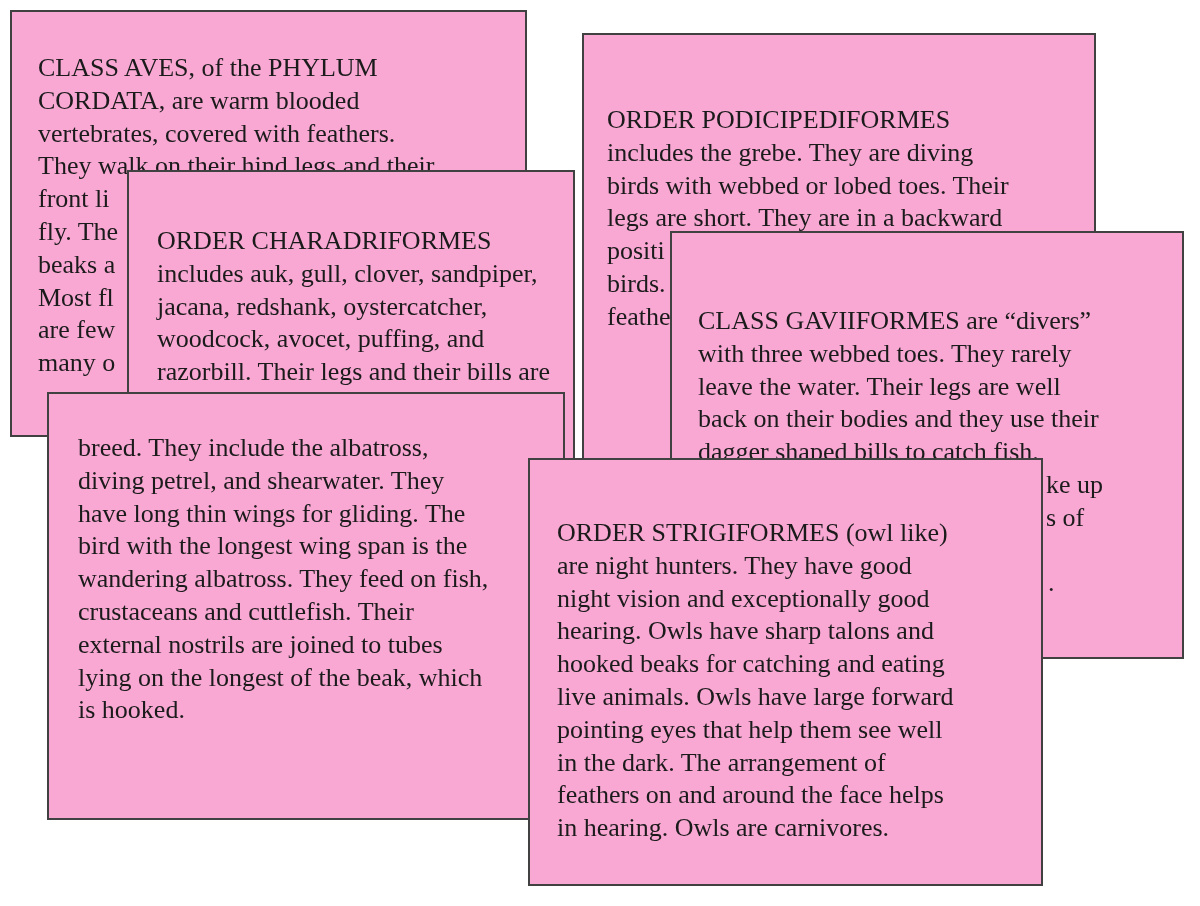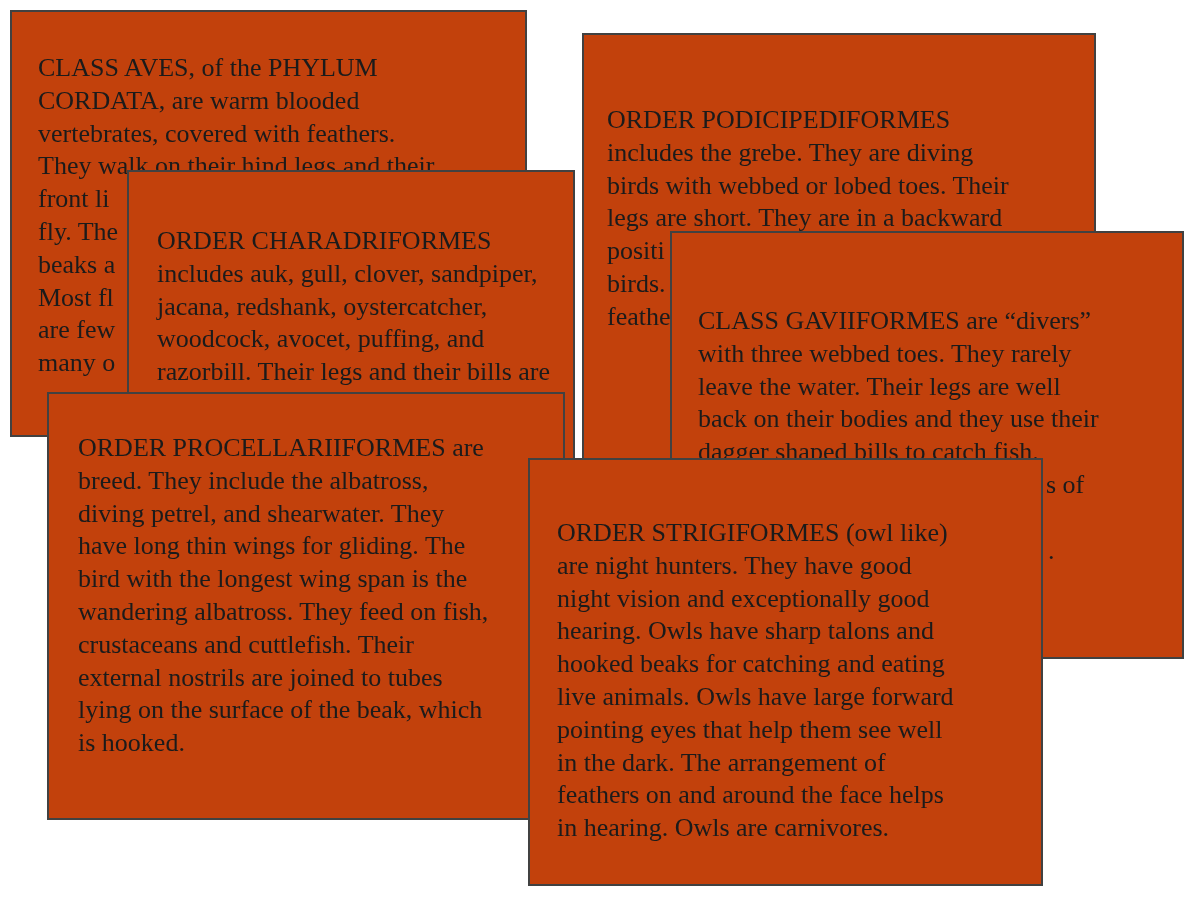--- a/index.html
+++ b/index.html
@@ -10,21 +10,21 @@
   #canvas {
     position: relative;
     width: 1200px;
     height: 906px;
     background: #ffffff;
     overflow: hidden;
     font-family: "Liberation Serif", "DejaVu Serif", serif;
   }
   .card {
     position: absolute;
-    background: #c2410c;
+    background: #f9a8d4;
     border: 2px solid #414141;
     box-sizing: border-box;
     overflow: hidden;
     color: #1b1b1b;
   }
   .line {
     font-size: 26px;
     line-height: 32.8px;
     white-space: pre;
   }
@@ -60,34 +60,34 @@
       <div class="line">jacana, redshank, oystercatcher,</div>
       <div class="line">woodcock, avocet, puffing, and</div>
       <div class="line">razorbill. Their legs and their bills are</div>
     </div>
   <div class="card" style="left: 670px; top: 231px; width: 514px; height: 428px; padding-top: 72px; padding-left: 26px;">
       <div class="line">CLASS GAVIIFORMES are “divers”</div>
       <div class="line">with three webbed toes. They rarely</div>
       <div class="line">leave the water. Their legs are well</div>
       <div class="line">back on their bodies and they use their</div>
       <div class="line">dagger shaped bills to catch fish.</div>
+      <div class="line" style="margin-left: 348px;">ke up</div>
       <div class="line" style="margin-left: 348px; font-family: Liberation Serif, serif;">s of</div>
       <div class="line" style="">rthern</div>
       <div class="line" style="margin-left: 350px;">.</div>
     </div>
   <div class="card" style="left: 47px; top: 392px; width: 518px; height: 428px; padding-top: 38px; padding-left: 29px;">
-      <div class="line">ORDER PROCELLARIIFORMES are</div>
       <div class="line">breed. They include the albatross,</div>
       <div class="line">diving petrel, and shearwater. They</div>
       <div class="line">have long thin wings for gliding. The</div>
       <div class="line">bird with the longest wing span is the</div>
       <div class="line">wandering albatross. They feed on fish,</div>
       <div class="line">crustaceans and cuttlefish. Their</div>
       <div class="line">external nostrils are joined to tubes</div>
-      <div class="line">lying on the surface of the beak, which</div>
+      <div class="line">lying on the longest of the beak, which</div>
       <div class="line">is hooked.</div>
     </div>
   <div class="card" style="left: 528px; top: 458px; width: 515px; height: 428px; padding-top: 57px; padding-left: 27px;">
       <div class="line">ORDER STRIGIFORMES (owl like)</div>
       <div class="line">are night hunters. They have good</div>
       <div class="line">night vision and exceptionally good</div>
       <div class="line">hearing. Owls have sharp talons and</div>
       <div class="line">hooked beaks for catching and eating</div>
       <div class="line">live animals. Owls have large forward</div>
       <div class="line">pointing eyes that help them see well</div>

